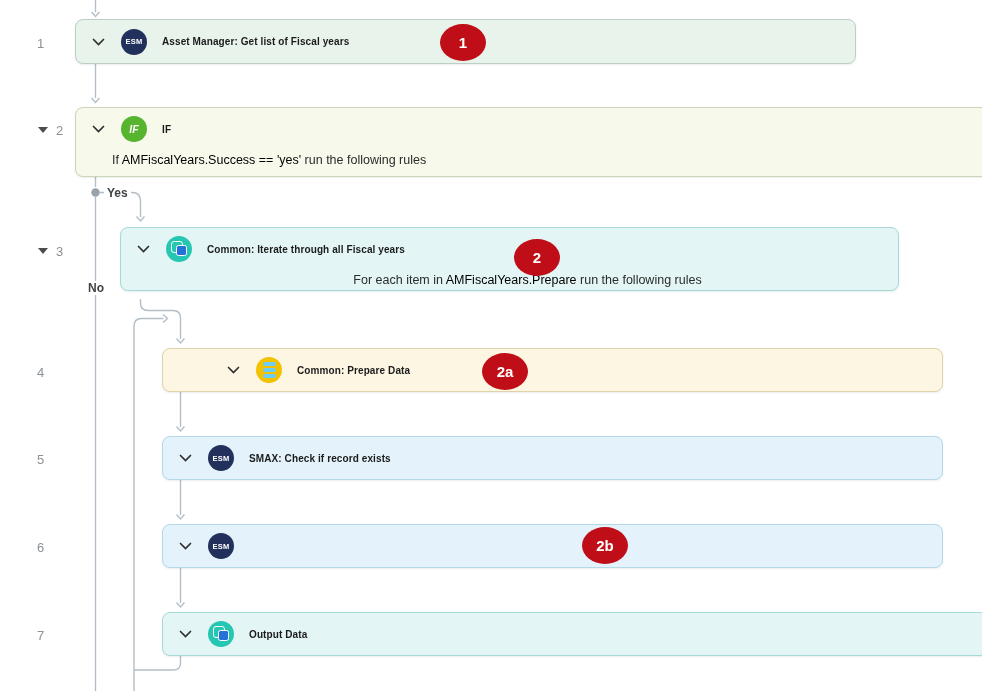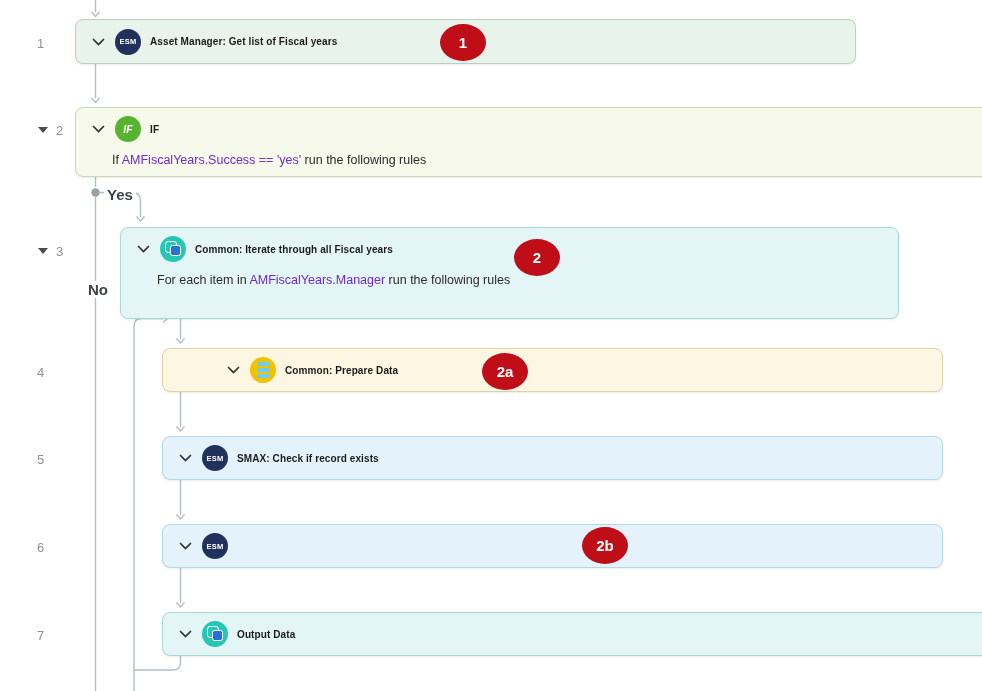--- a/index.html
+++ b/index.html
@@ -6,39 +6,39 @@
   html,body { background:#fff; }
   body { font-family:"Liberation Sans", sans-serif; }
   #canvas { position:relative; width:982px; height:691px; background:#ffffff; overflow:hidden; }
 
   
   #wires { position:absolute; left:0; top:0; z-index:0; }
 
   
   .card { position:absolute; border-radius:8px; border:1px solid; z-index:2;
           box-shadow:0 1px 2px rgba(60,80,90,.10); cursor:pointer; }
-  .card-head { display:flex; align-items:center; padding-left:15px; height:42px; gap:9px; }
+  .card-head { display:flex; align-items:center; padding-left:15px; height:42px; gap:15px; }
   .single .card-head { height:100%; }
   .chev { width:15px; height:15px; display:flex; align-items:center; justify-content:center;
           background:none; border:none; padding:0; cursor:pointer; flex:0 0 auto; }
   .ic { width:26px; height:26px; border-radius:50%; flex:0 0 auto; position:relative;
         display:flex; align-items:center; justify-content:center; }
   .title { font-weight:700; font-size:10px; color:#1b1b1b; letter-spacing:.1px; white-space:nowrap; }
   .sub { margin-left:36px; margin-top:3px; font-size:12.5px; color:#2b2b2b; white-space:nowrap; }
-  .sub .lnk { color:#6d28d9; cursor:pointer; }
+  .sub .lnk { color:#000000; cursor:pointer; }
 
   .c-green { background:#e8f3ec; border-color:#bdcfc4; }
   .c-lime  { background:#f7faeb; border-color:#ccd4b9; }
   .c-cyan  { background:#e3f6f5; border-color:#a8d9d6; }
   .c-cream { background:#fdf6e2; border-color:#ded3ab; }
   .c-blue  { background:#e4f3fb; border-color:#b5d8e9; }
 
   #c1 { left:75px;  top:19px;  width:781px; height:45px; }
   #c2 { left:75px;  top:107px; width:922px; height:70px; }
-  #c3 { left:120px; top:227px; width:779px; height:92px; }
+  #c3 { left:120px; top:227px; width:779px; height:64px;text-align:center; }
   #c4 { left:162px; top:348px; width:781px; height:44px;padding-left:48px; }
   #c5 { left:162px; top:436px; width:781px; height:44px; }
   #c6 { left:162px; top:524px; width:781px; height:44px; }
   #c7 { left:162px; top:612px; width:939px; height:44px; }
 
   
   .ic-esm { background:#22305c; }
   .ic-esm span { color:#fff; font-size:7.5px; font-weight:700; letter-spacing:.2px; }
   .ic-if { background:#56b42e; }
   .ic-if span { color:#fff; font-size:10.5px; font-weight:700; font-style:italic; }
@@ -62,21 +62,21 @@
   
   .row-label { position:absolute; display:flex; align-items:center; gap:8px;
                font-size:13px; color:#8b9196; height:16px; z-index:3; }
   .tri { width:0; height:0; border-left:5.5px solid transparent; border-right:5.5px solid transparent;
          border-top:6.5px solid #4c4c4c; cursor:pointer; }
   #r1 { left:37px; top:35px; }  #r2 { left:38px; top:122px; } #r3 { left:38px; top:243px; }
   #r4 { left:37px; top:364px; } #r5 { left:37px; top:451px; } #r6 { left:37px; top:539px; }
   #r7 { left:37px; top:627px; }
 
   
-  .branch-label { position:absolute; background:#fff; padding:0 3px; font-size:15px;
+  .branch-label { position:absolute; background:#fff; padding:0 3px; font-size:12px;
                   font-weight:700; color:#3f4346; z-index:4; }
   #lbl-yes { left:104px; top:186px; }
   #lbl-no  { left:85px;  top:237px;margin-top:44px; }
 </style>
 </head>
 <body>
 
 <div id="canvas">
 
   <svg id="wires" width="982" height="691" viewBox="0 0 982 691">
@@ -175,21 +175,21 @@
         <svg width="13" height="8" viewBox="0 0 13 8">
             <path d="M1.5 1.5 L6.5 6.5 L11.5 1.5" stroke="#2f2f2f" stroke-width="1.7" fill="none" stroke-linecap="round"></path>
           </svg>
       </button>
       <span class="ic ic-iter">
           <span class="iter-back"></span>
           <span class="iter-front"></span>
         </span>
       <span class="title">Common: Iterate through all Fiscal years</span>
     </div>
-    <div class="sub"><span>For each item in </span><span class="lnk">AMFiscalYears.Manager</span><span> run the following rules</span></div>
+    <div class="sub"><span>For each item in </span><span class="lnk">AMFiscalYears.Prepare</span><span> run the following rules</span></div>
   </div>
 
   <div class="card single c-cream" id="c4">
     <div class="card-head">
       <button class="chev">
         <svg width="13" height="8" viewBox="0 0 13 8">
             <path d="M1.5 1.5 L6.5 6.5 L11.5 1.5" stroke="#2f2f2f" stroke-width="1.7" fill="none" stroke-linecap="round"></path>
           </svg>
       </button>
       <span class="ic ic-prep">

